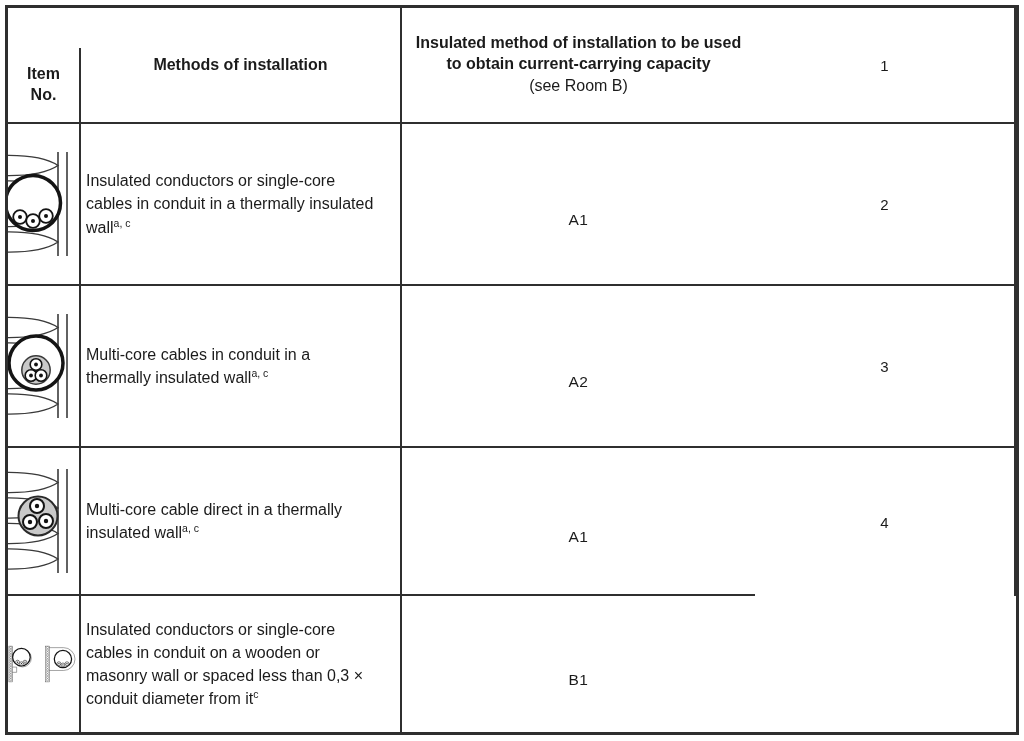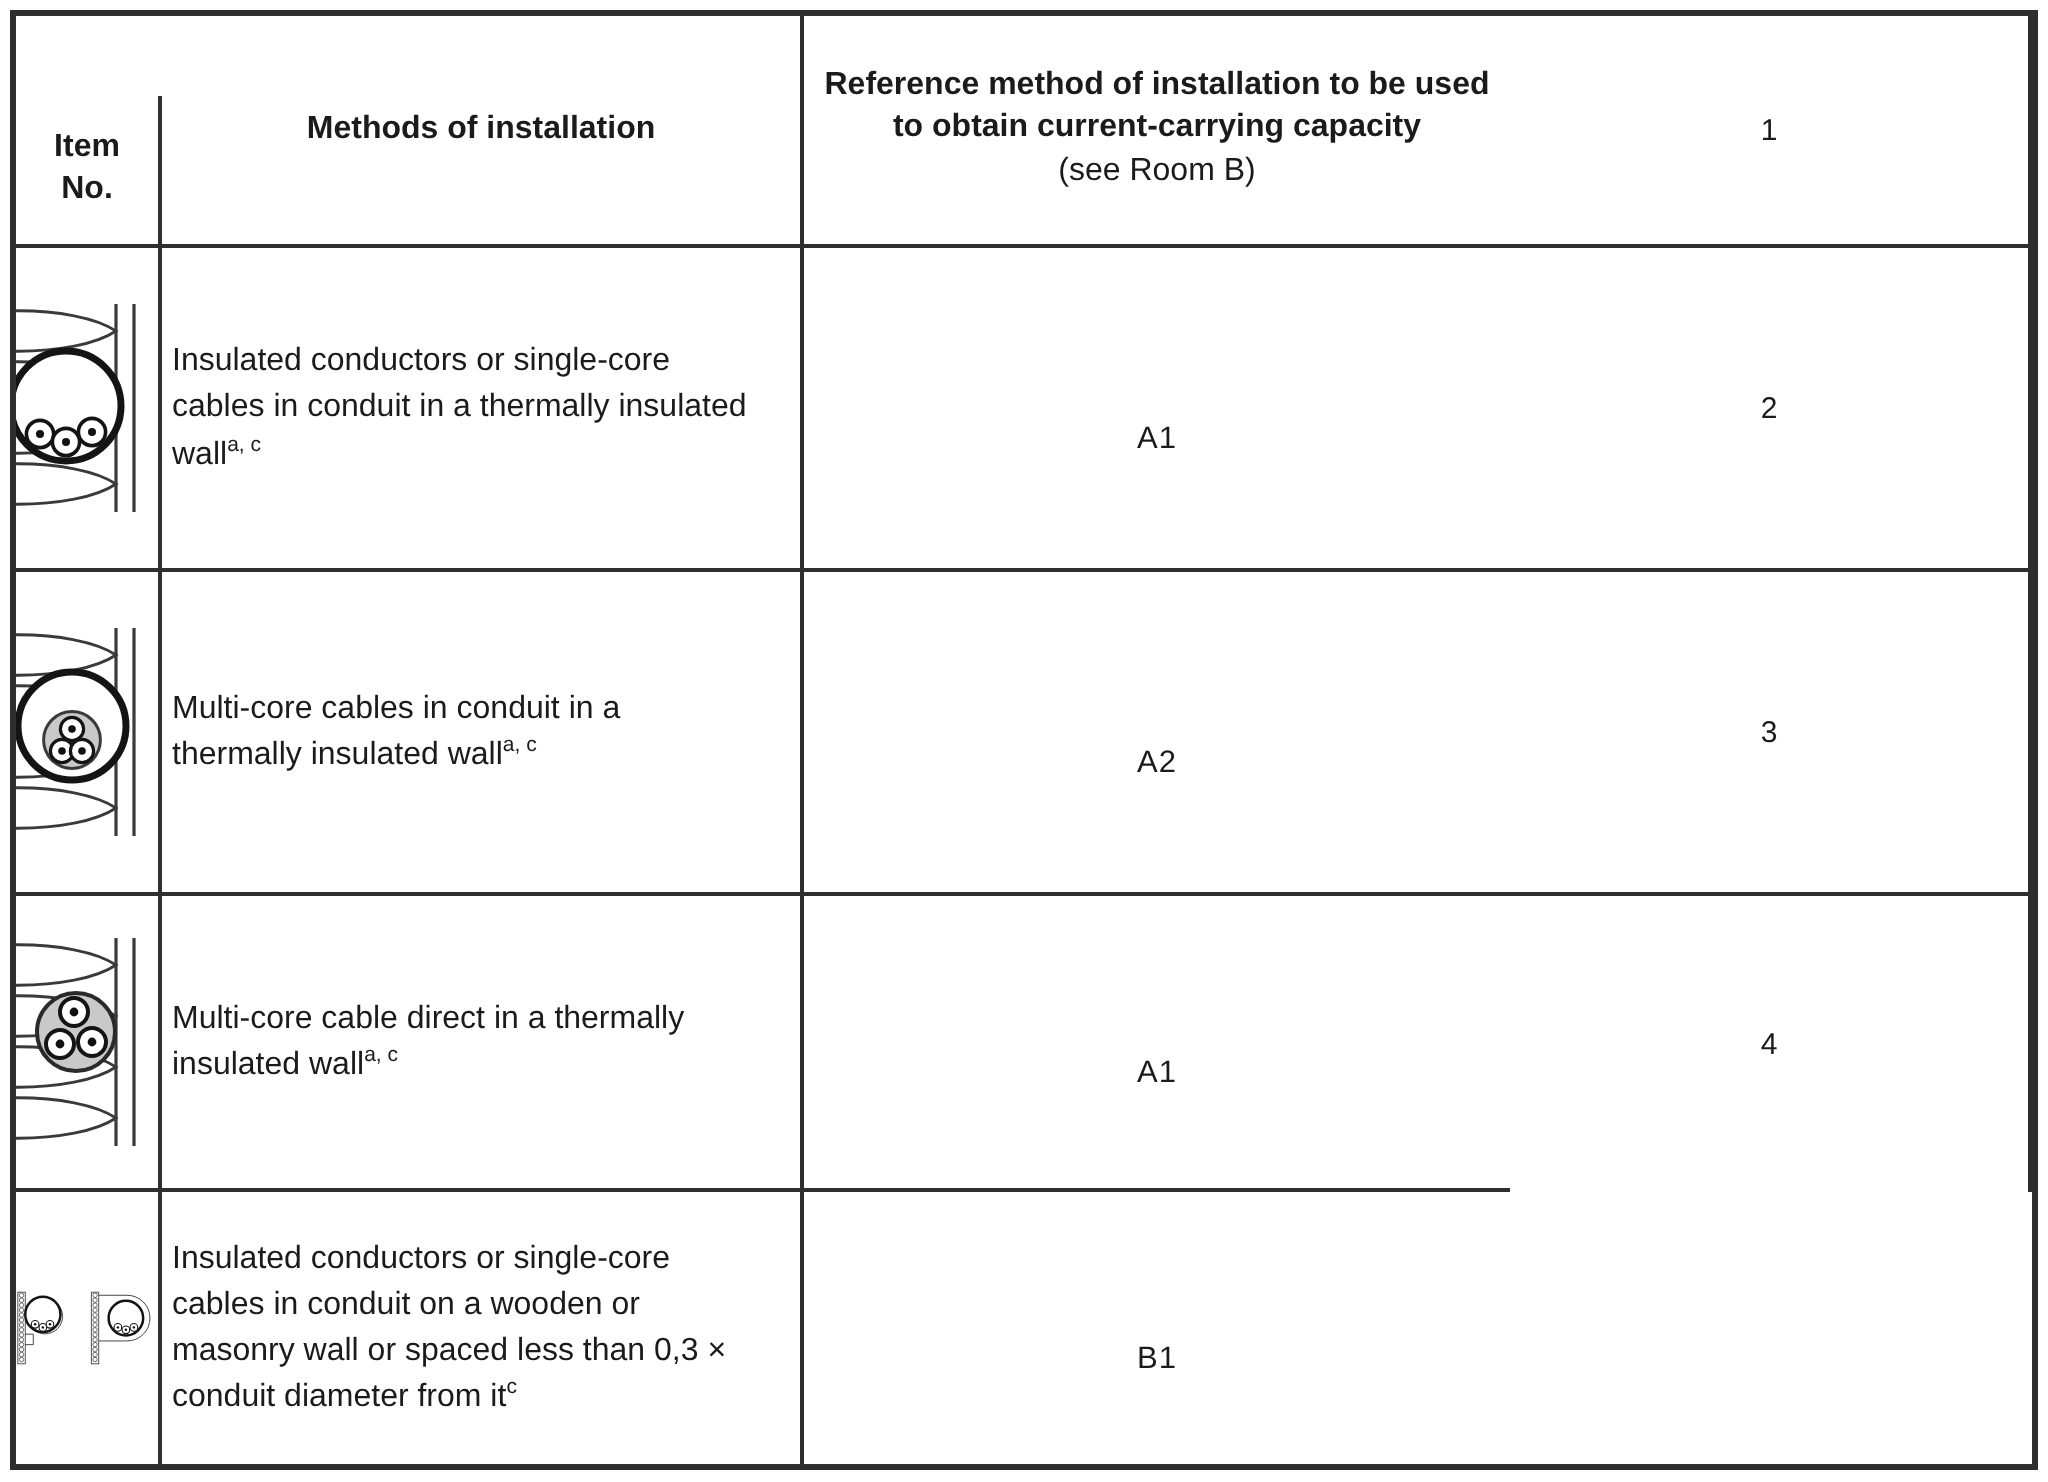--- a/index.html
+++ b/index.html
@@ -57,21 +57,21 @@
       </g>
     </defs>
   </svg>
 
   <div class="inst-table">
 
     <div class="cell hdr item-no-hdr">Item
 No.</div>
     <div class="cell hdr">Methods of installation</div>
     <div class="cell hdr ref-hdr last-col">
-      <div>Reference method of installation to be used to obtain current-carrying capacity</div>
+      <div>Insulated method of installation to be used to obtain current-carrying capacity</div>
       <div class="ref-note">(see Room B)</div>
     </div>
 
     <div class="cell item-num">1</div>
     <div class="cell">
       <div class="methods-inner">
         <svg width="140" height="110" viewBox="0 0 140 110">
           <use href="#wall-def"></use>
           <circle class="thick" cx="88" cy="54" r="27.5" stroke-width="3.5"></circle>
           <g>

